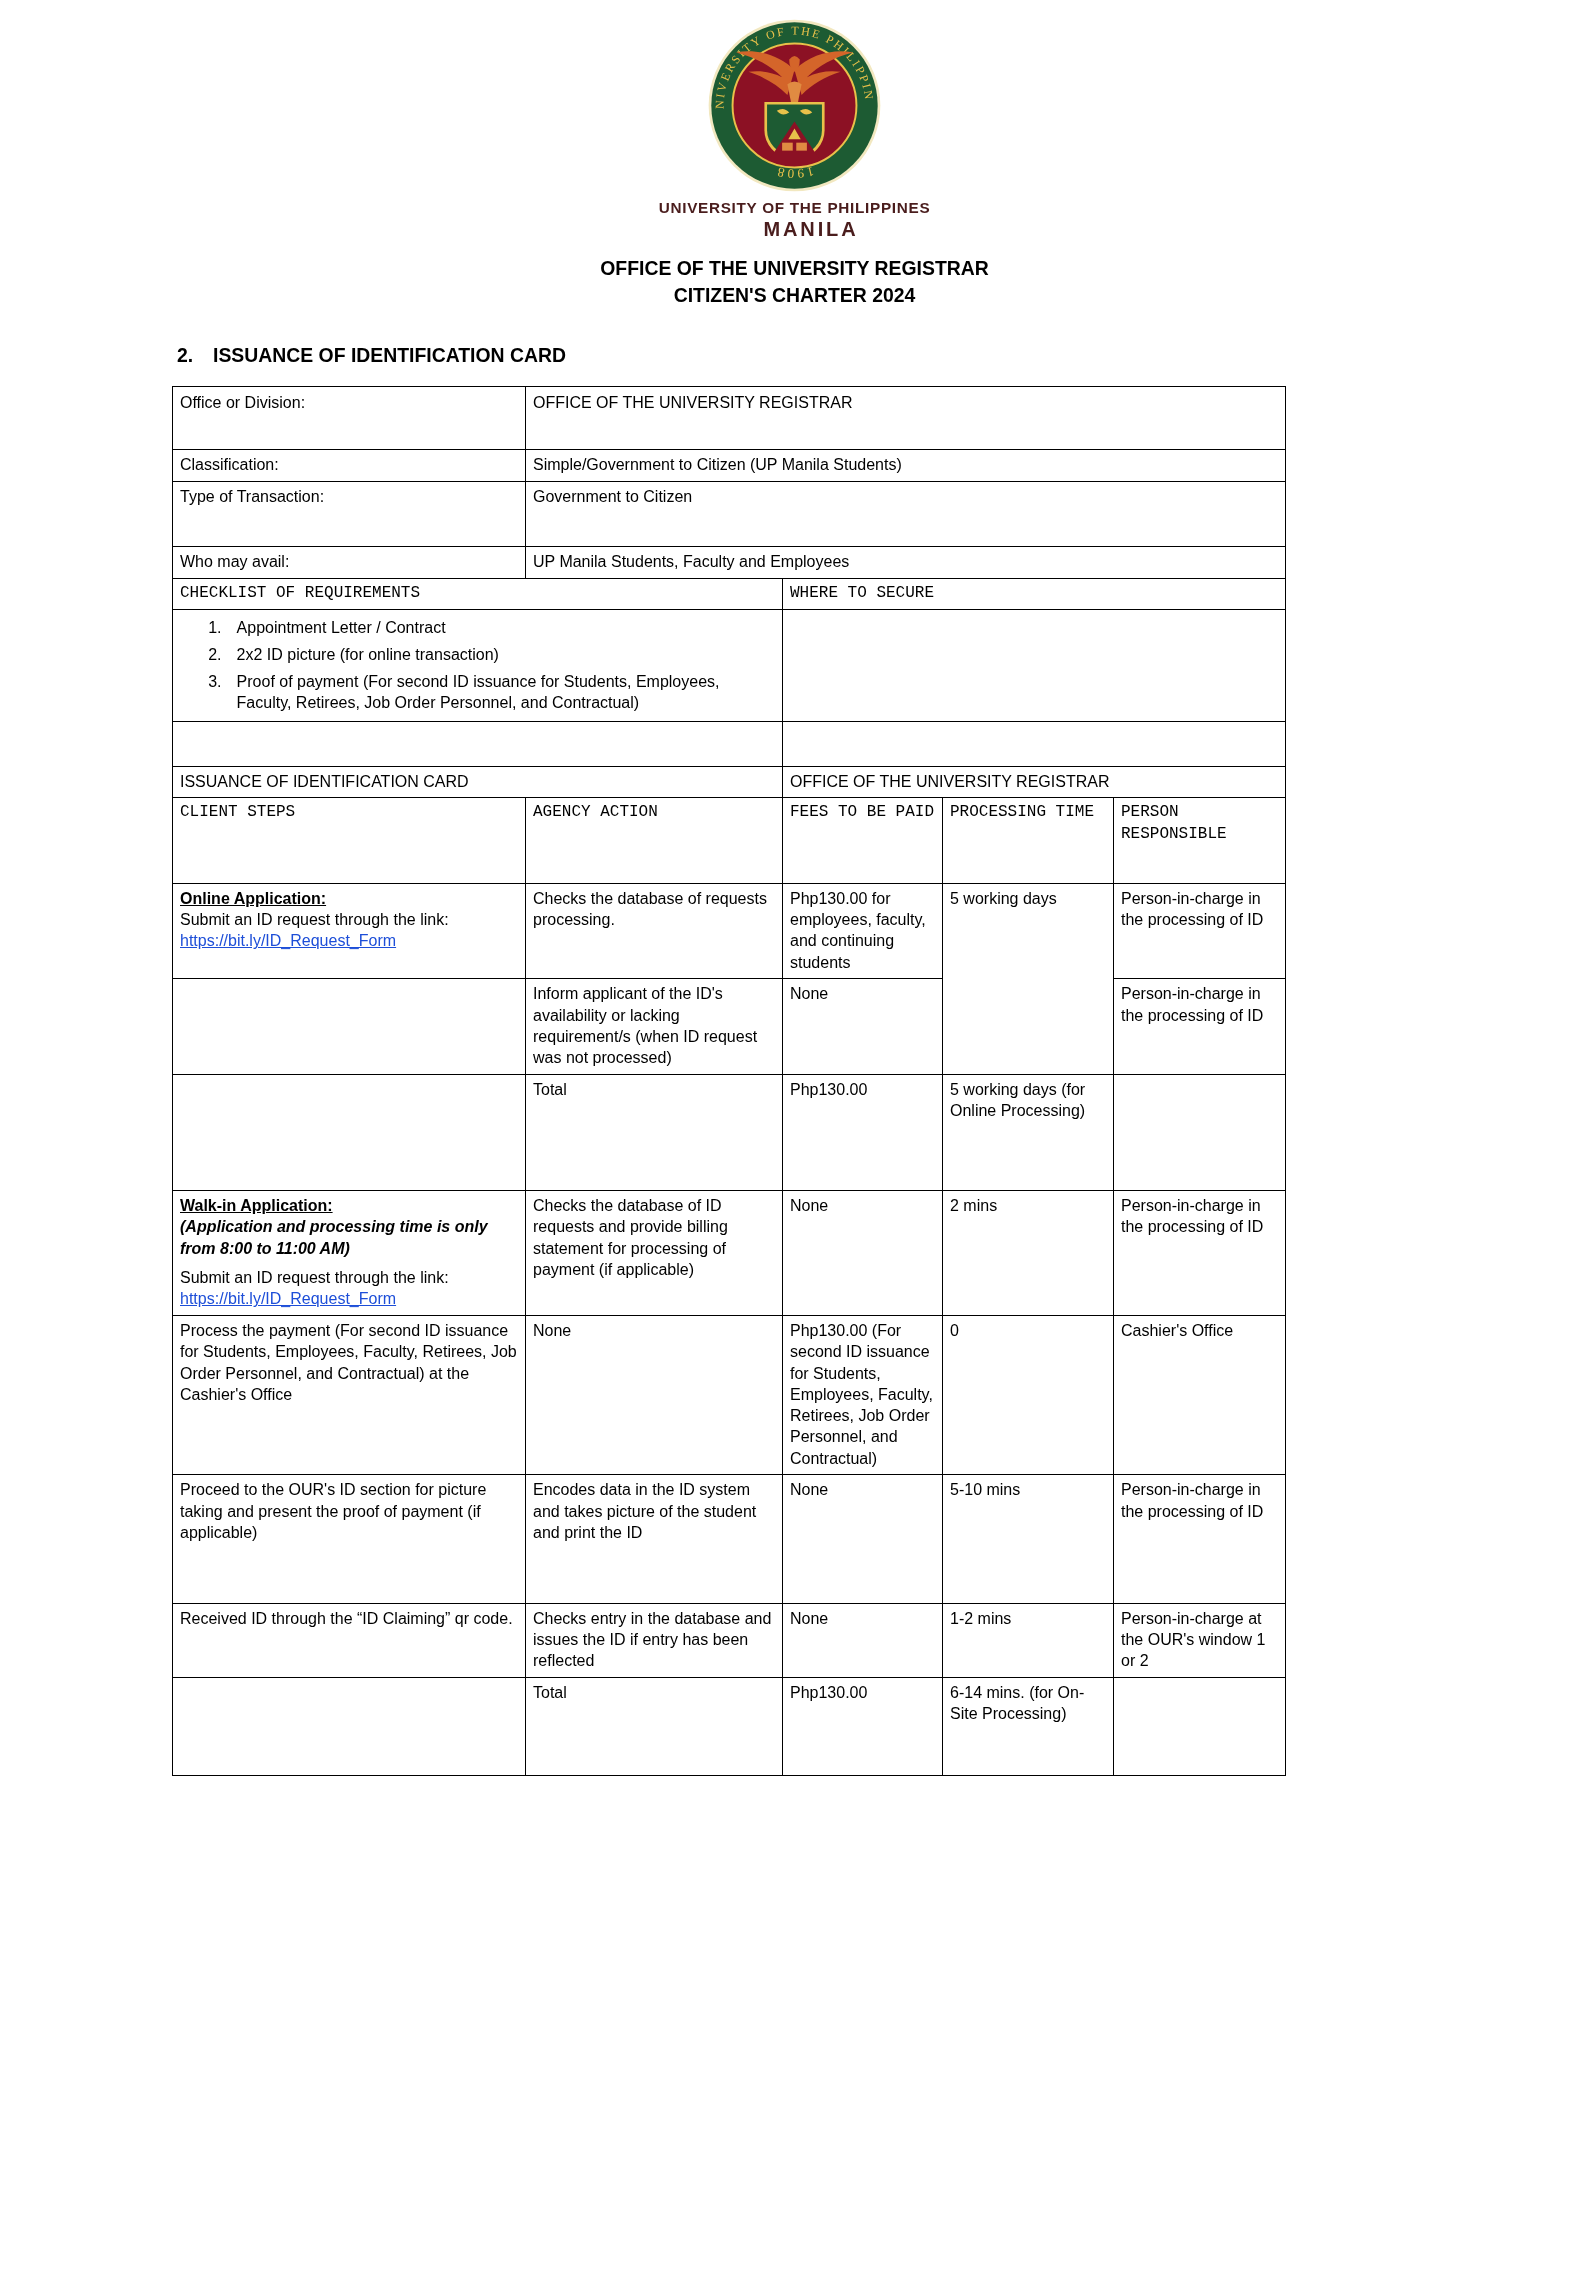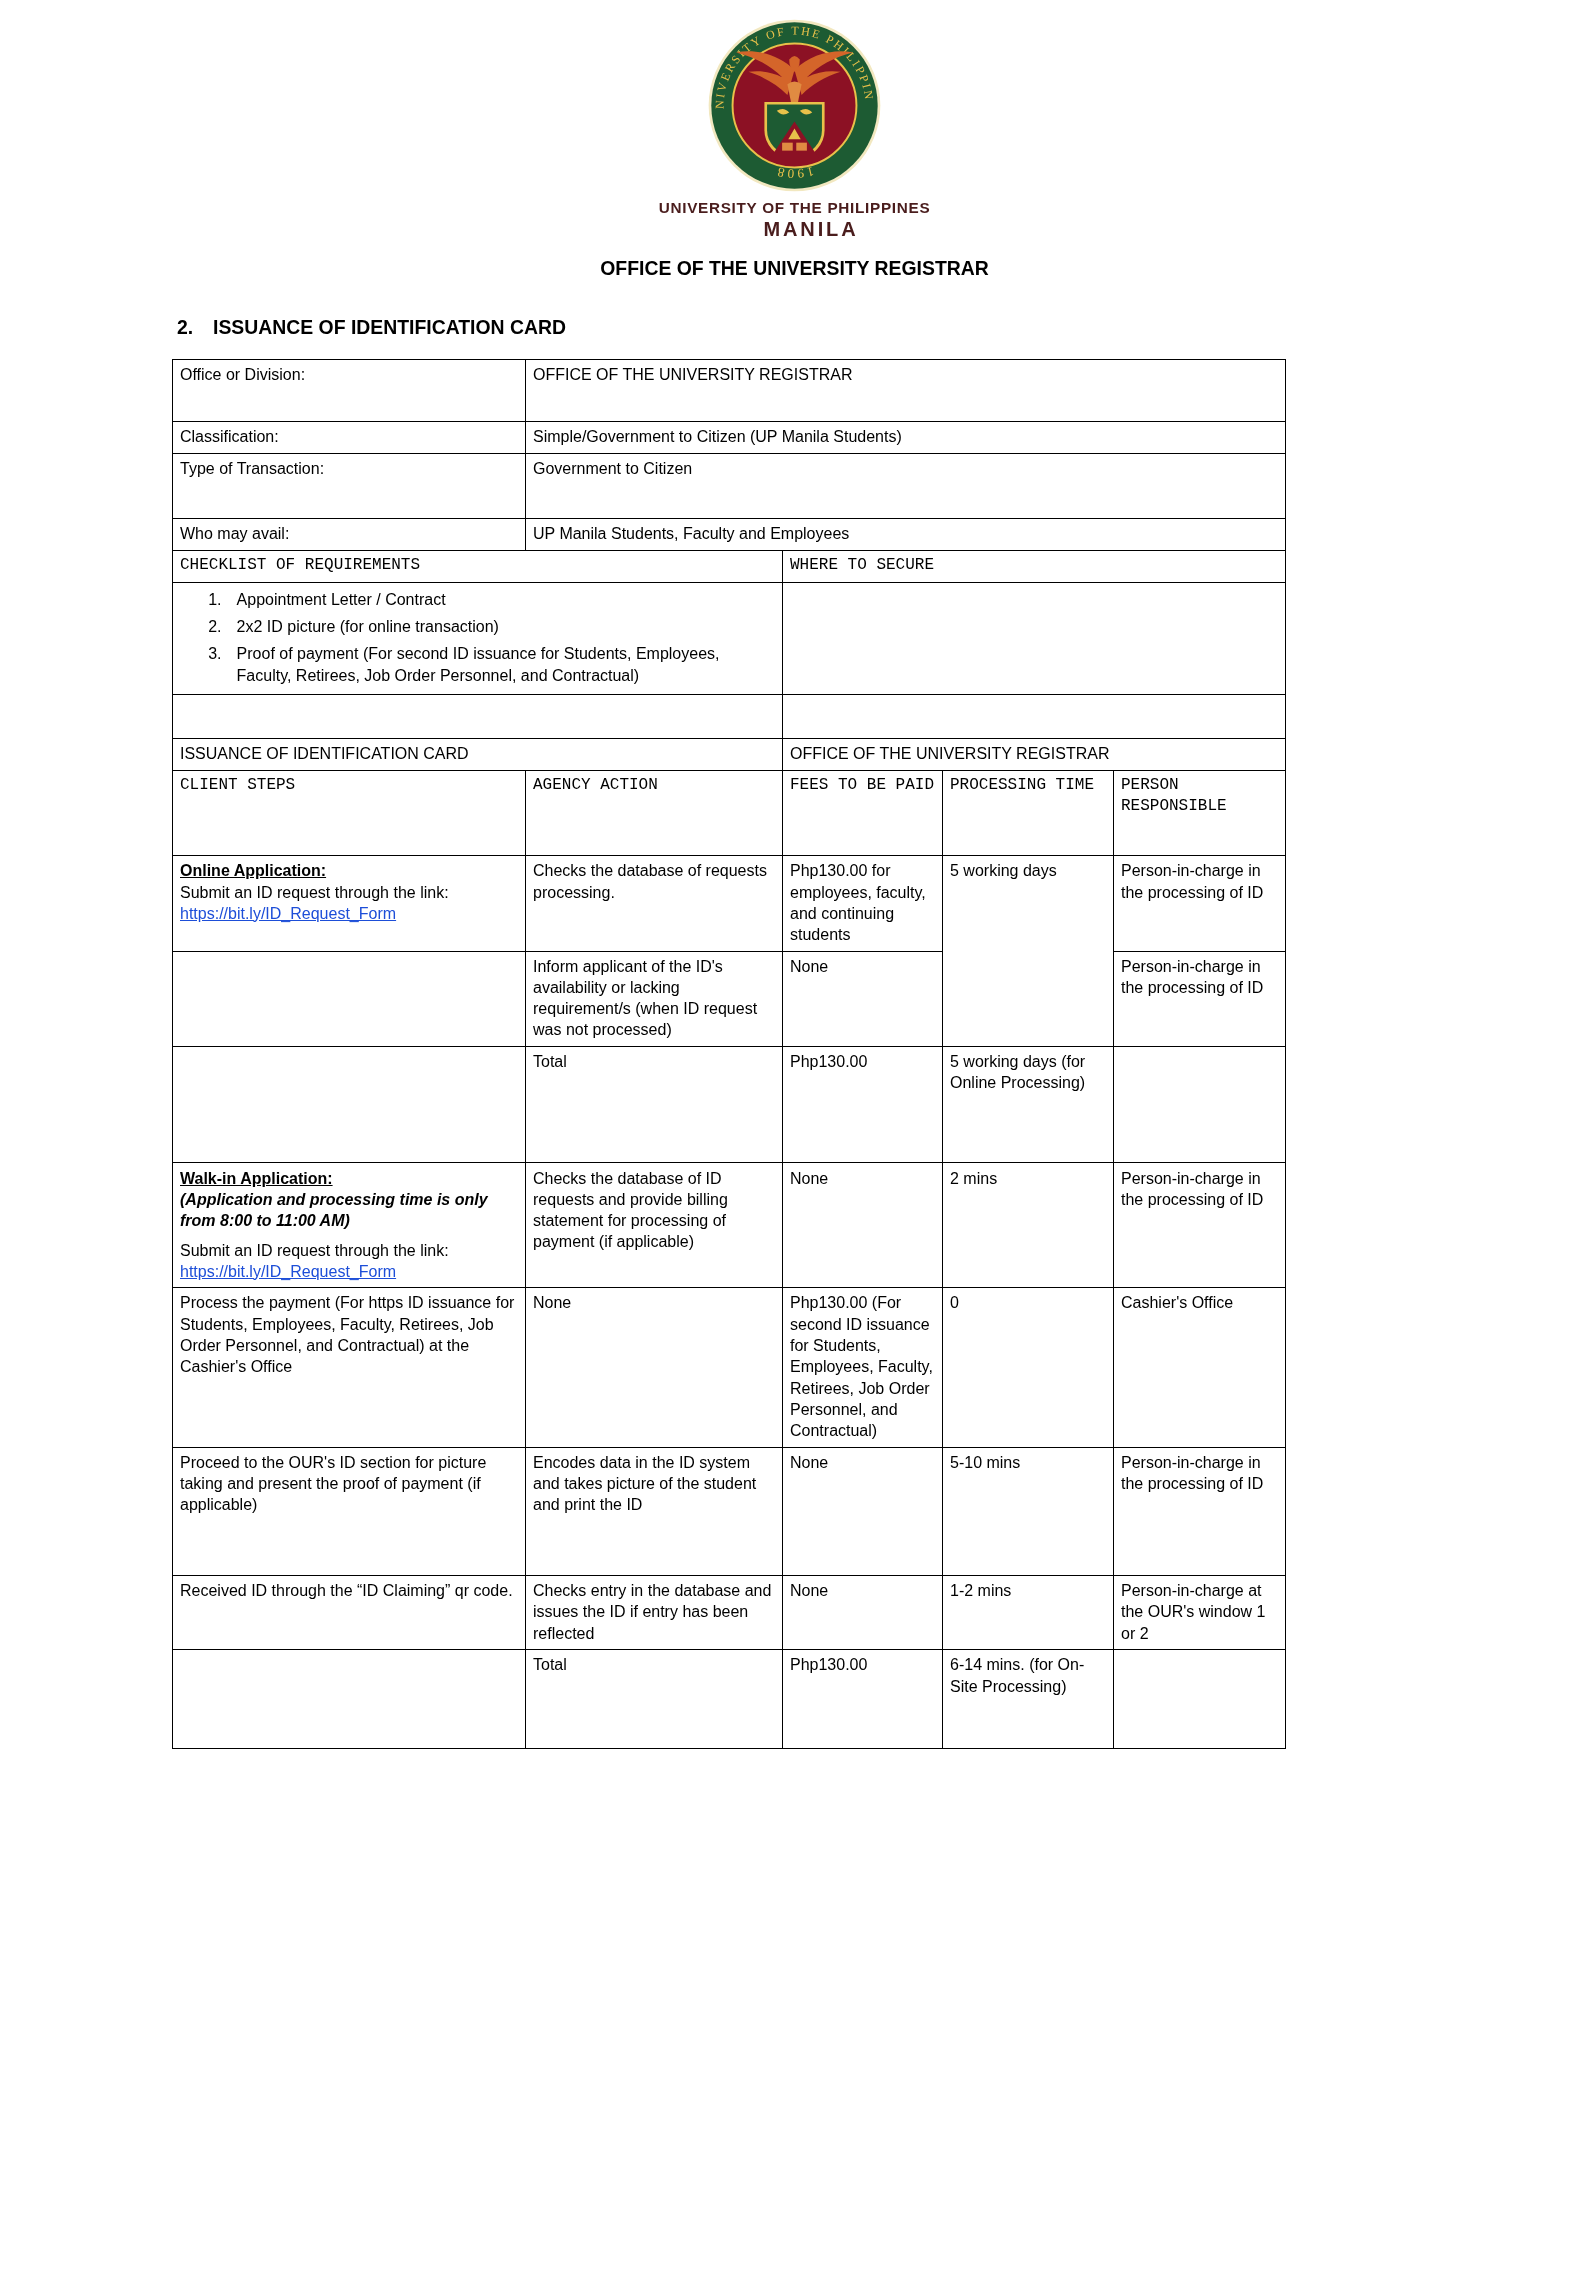--- a/index.html
+++ b/index.html
@@ -158,20 +158,21 @@
         <rect x="86" y="142" width="12" height="9" fill="#e08b42"></rect>
         <rect x="102" y="142" width="12" height="9" fill="#e08b42"></rect>
       </svg>
     </div>
     <div class="logo-line1">UNIVERSITY OF THE PHILIPPINES</div>
     <div class="logo-line2">MANILA</div>
   </div>
 
   <div class="doc-header">
     <div class="t">OFFICE OF THE UNIVERSITY REGISTRAR</div>
+    <div class="t">CITIZEN'S CHARTER 2024</div>
   </div>
 
   <div class="section-head">
     <div class="num-row">
       <span class="num">2.</span>
       <span>ISSUANCE OF IDENTIFICATION CARD</span>
     </div>
   </div>
 
   <table class="charter">
@@ -273,21 +274,21 @@
           <div>Submit an ID request through the link:</div>
           <div class="link">https://bit.ly/ID_Request_Form</div>
         </td>
         <td>Checks the database of ID requests and provide billing statement for processing of payment (if applicable)</td>
         <td>None</td>
         <td>2 mins</td>
         <td>Person-in-charge in the processing of ID</td>
       </tr>
 
       <tr>
-        <td>Process the payment (For https ID issuance for Students, Employees, Faculty, Retirees, Job Order Personnel, and Contractual) at the Cashier's Office</td>
+        <td>Process the payment (For second ID issuance for Students, Employees, Faculty, Retirees, Job Order Personnel, and Contractual) at the Cashier's Office</td>
         <td>None</td>
         <td>Php130.00 (For second ID issuance for Students, Employees, Faculty, Retirees, Job Order Personnel, and Contractual)</td>
         <td>0</td>
         <td>Cashier's Office</td>
       </tr>
 
       <tr>
         <td style="height:118px">Proceed to the OUR's ID section for picture taking and present the proof of payment (if applicable)</td>
         <td>Encodes data in the ID system and takes picture of the student and print the ID</td>
         <td>None</td>

